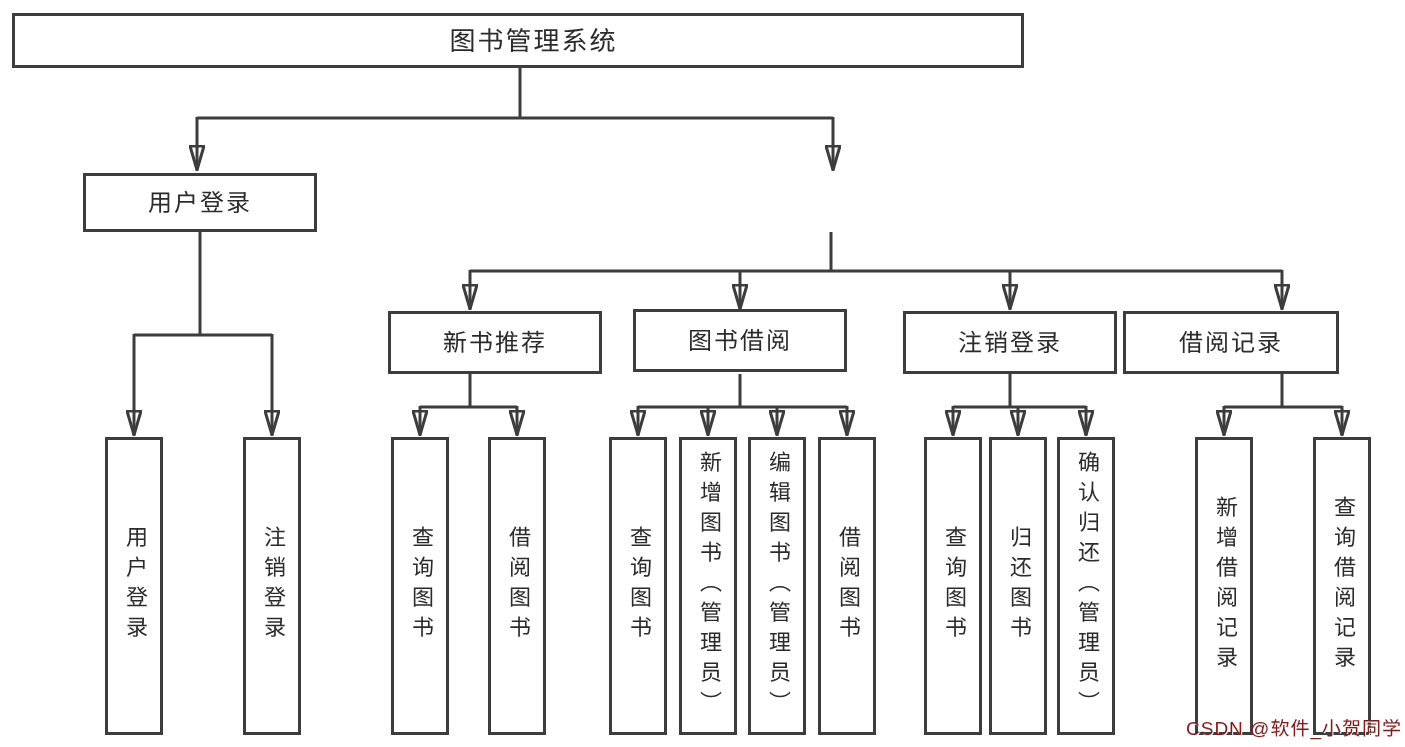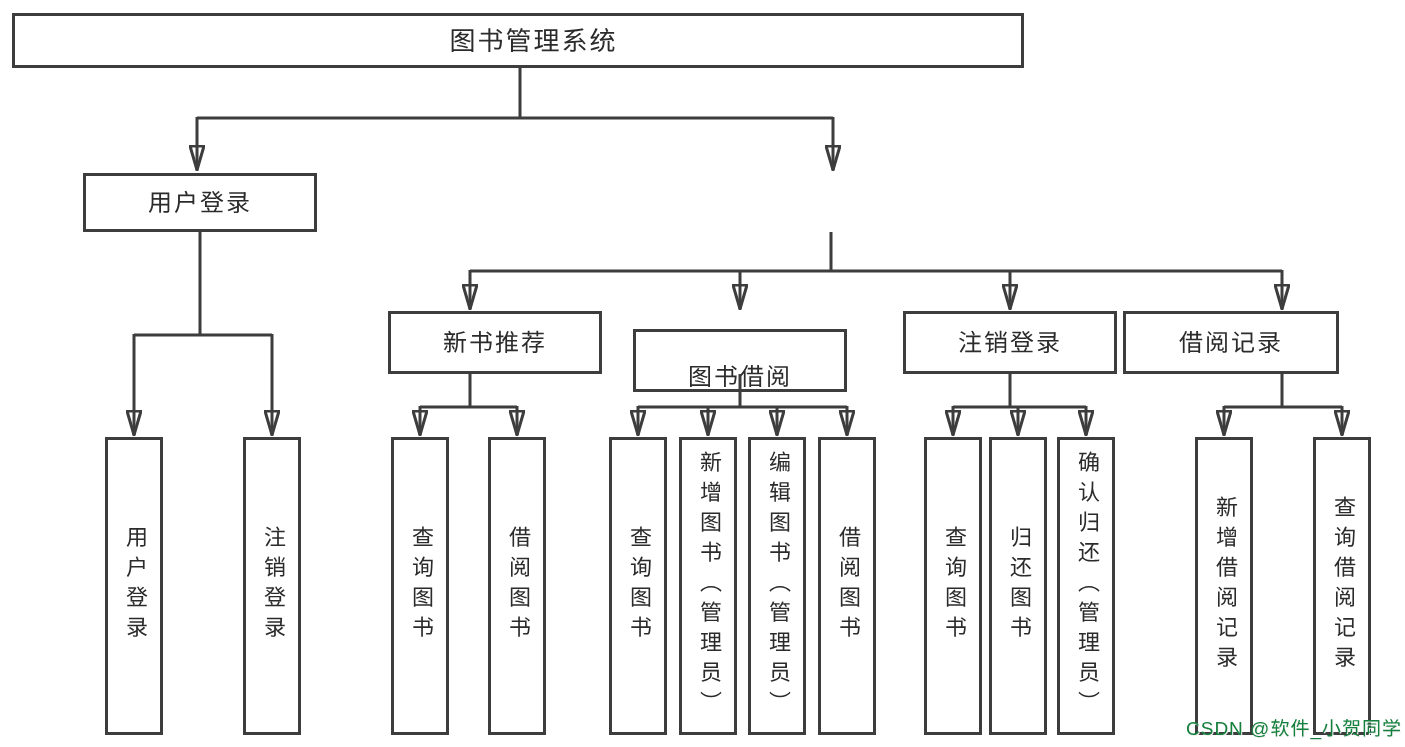--- a/index.html
+++ b/index.html
@@ -56,21 +56,21 @@
     stroke: #3d3d3d;
     stroke-width: 3;
     fill: none;
   }
   .watermark {
     position: absolute;
     left: 1186px;
     top: 713px;
     font-size: 19px;
     letter-spacing: 1px;
-    color: #15803d;
+    color: #7f1d1d;
     white-space: nowrap;
     z-index: 4;
     text-shadow: 1px 1px 0 #f2f2f2;
   }
 </style>
 </head>
 <body>
 
 <div id="canvas">
 
@@ -78,21 +78,21 @@
     <span>图书管理系统</span>
   </div>
 
   <div class="box hbox" style="left:83px; top:173px; width:234px; height:59px;">
     <span>用户登录</span>
   </div>
 
   <div class="box hbox" style="left:363px; top:311px; width:214px; height:63px;margin-left:25px;">
     <span>新书推荐</span>
   </div>
-  <div class="box hbox" style="left:633px; top:329px; width:214px; height:63px;align-items:flex-end;">
+  <div class="box hbox" style="left:633px; top:309px; width:214px; height:63px;">
     <span>图书借阅</span>
   </div>
   <div class="box hbox" style="left:903px; top:311px; width:214px; height:63px;">
     <span>注销登录</span>
   </div>
   <div class="box hbox" style="left:1123px; top:311px; width:216px; height:63px;">
     <span>借阅记录</span>
   </div>
 
   <div class="box vbox" style="left:105px;">

